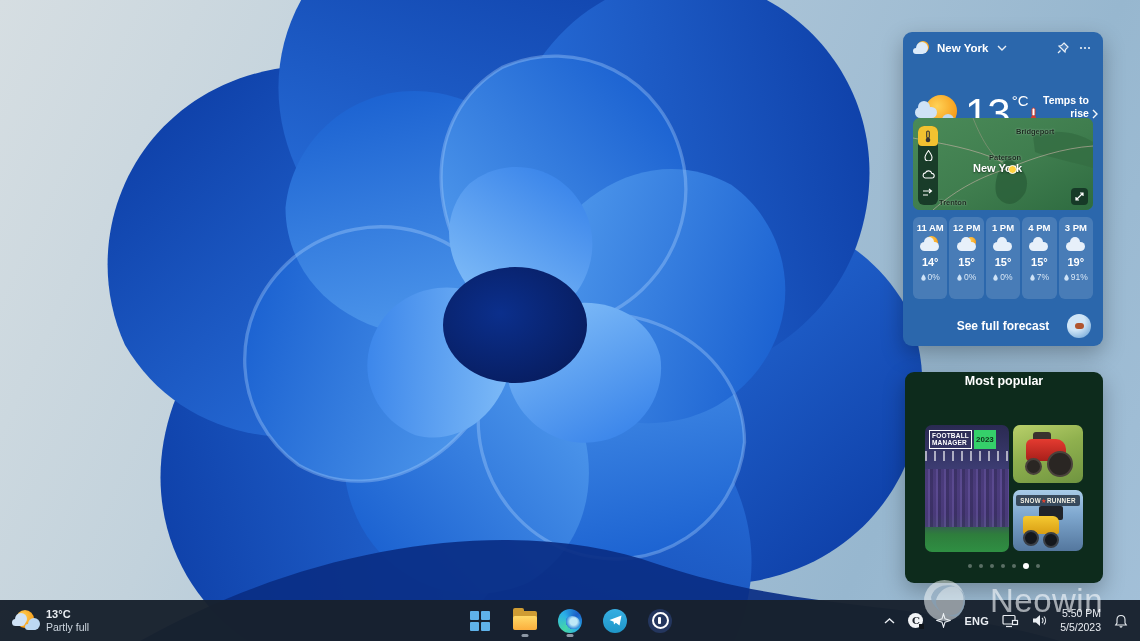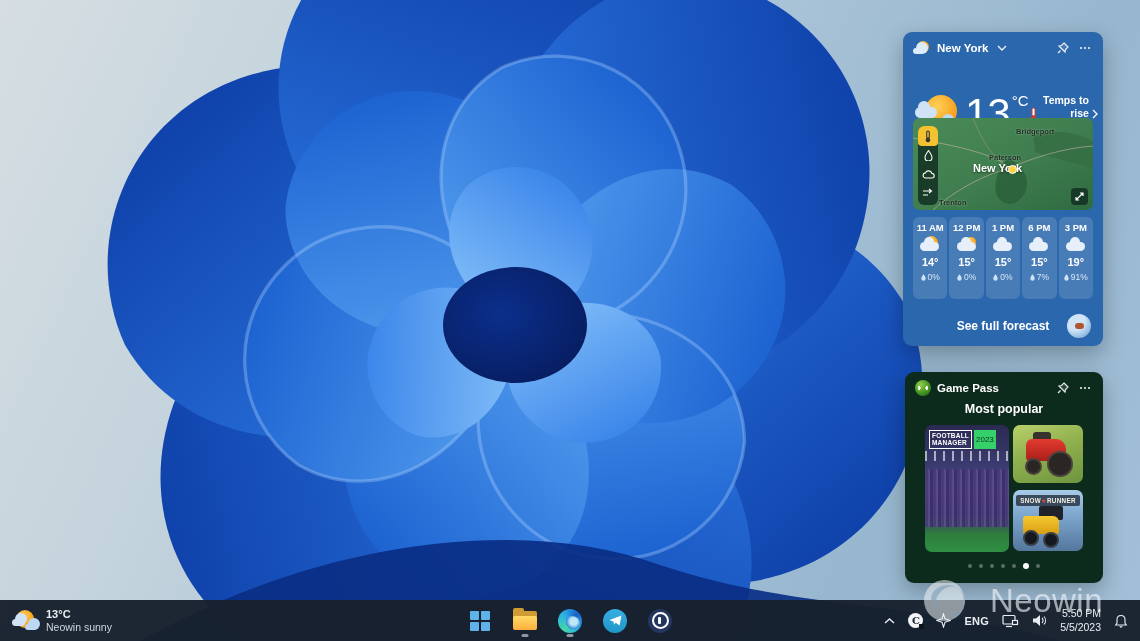--- a/index.html
+++ b/index.html
@@ -68,21 +68,21 @@
   .gp-col{display:flex;flex-direction:column;gap:7px;}
   .game-card{border-radius:7px;overflow:hidden;position:relative;cursor:pointer;}
   #fm-card{width:88px;height:127px;
      background:linear-gradient(180deg,#2a2a52 0%,#3c3c72 34%,#514387 52%,#3f3670 70%,#2e7d3c 86%,#2f8f43 100%);}
   #fm-card .lights{position:absolute;left:0;right:0;top:26px;height:10px;
      background:repeating-linear-gradient(90deg,rgba(255,255,255,.85) 0 2px,rgba(255,255,255,0) 2px 9px);opacity:.7;}
   #fm-card .crowd{position:absolute;left:0;right:0;top:44px;height:58px;
      background:repeating-linear-gradient(90deg,#4a3a7a 0 3px,#5d4b92 3px 5px,#3a2f63 5px 8px);opacity:.85;}
   .fm-title{position:absolute;left:4px;right:4px;top:5px;display:flex;align-items:stretch;gap:2px;}
   .fm-title-box{border:1.5px solid #fff;padding:1px 2px;font-size:6.5px;font-weight:800;line-height:1.15;color:#fff;letter-spacing:.2px;}
-  .fm-year{background:#35d06a;color:#10341c;font-size:8px;font-weight:400;display:flex;align-items:center;padding:0 2px;}
+  .fm-year{background:#35d06a;color:#10341c;font-size:8px;font-weight:700;display:flex;align-items:center;padding:0 2px;}
   #farm-card{width:70px;height:58px;background:linear-gradient(160deg,#b9d06a 0%,#8fb04e 45%,#6f9440 100%);}
   .tractor-body{position:absolute;left:13px;top:14px;width:40px;height:22px;background:linear-gradient(#e43b30,#a81f1a);border-radius:6px 10px 4px 4px;}
   .tractor-cab{position:absolute;left:20px;top:7px;width:18px;height:12px;background:#38322e;border-radius:3px;}
   .wheel{position:absolute;border-radius:50%;background:#2a2623;border:2px solid #4a423c;}
   .wheel.b{left:34px;top:26px;width:22px;height:22px;}
   .wheel.f{left:12px;top:33px;width:13px;height:13px;}
   #snow-card{width:70px;height:61px;background:linear-gradient(180deg,#a8cbe8 0%,#7fa8cf 40%,#54779e 100%);}
   .snow-title{position:absolute;left:3px;top:5px;right:3px;background:rgba(30,42,56,.78);color:#f4f1e4;
      font-size:6.3px;font-weight:800;text-align:center;padding:2px 0;border-radius:2px;letter-spacing:.3px;}
   .snow-title .star{color:#e8412c;}
@@ -335,21 +335,21 @@
         </span>
       <span class="hour-temp">15°</span>
       <span class="hour-precip">
         <svg width="5" height="7" viewBox="0 0 5 7">
             <path d="M2.5,0.3 C4,2.3 4.7,3.5 4.7,4.5 A2.2,2.2 0 0 1 0.3,4.5 C0.3,3.5 1,2.3 2.5,0.3 Z" fill="#cfe3f7"></path>
           </svg>
         <span>0%</span>
       </span>
     </div>
     <div class="hour-cell">
-      <span class="hour-time">6 PM</span>
+      <span class="hour-time">4 PM</span>
       <span class="hour-ic">
           <span class="cl"></span>
         </span>
       <span class="hour-temp">15°</span>
       <span class="hour-precip">
         <svg width="5" height="7" viewBox="0 0 5 7">
             <path d="M2.5,0.3 C4,2.3 4.7,3.5 4.7,4.5 A2.2,2.2 0 0 1 0.3,4.5 C0.3,3.5 1,2.3 2.5,0.3 Z" fill="#cfe3f7"></path>
           </svg>
         <span>7%</span>
       </span>
@@ -371,40 +371,20 @@
 
   <div class="w-footer">
     <span class="w-footer-text">See full forecast</span>
     <span class="msn-logo">
         <i></i>
       </span>
   </div>
 </div>
 
 <div class="widget" id="gamepass">
-  <div class="w-header">
-    <span class="xbox-ball"></span>
-    <span class="w-title">Game Pass</span>
-    <span class="w-spacer"></span>
-    <span class="icon-btn">
-      <svg width="12" height="12" viewBox="0 0 12 12">
-          <g stroke="#fff" stroke-width="1.2" fill="none">
-            <path d="M7 1 L11 5 L8.5 7.5 L8 10 L2 4 L4.5 3.5 Z" fill="rgba(255,255,255,.15)"></path>
-            <line x1="3.5" y1="8.5" x2="1" y2="11"></line>
-          </g>
-        </svg>
-    </span>
-    <span class="icon-btn">
-      <svg width="12" height="4" viewBox="0 0 12 4">
-          <circle cx="2" cy="2" r="1.1" fill="#fff"></circle>
-          <circle cx="6" cy="2" r="1.1" fill="#fff"></circle>
-          <circle cx="10" cy="2" r="1.1" fill="#fff"></circle>
-        </svg>
-    </span>
-  </div>
 
   <div class="gp-heading">Most popular</div>
 
   <div class="gp-grid">
     <div class="game-card" id="fm-card">
       <div class="lights"></div>
         <div class="crowd"></div>
       <div class="fm-title">
         <span class="fm-title-box"><span>FOOTBALL</span><br><span>MANAGER</span></span>
         <span class="fm-year">2023</span>
@@ -445,21 +425,21 @@
 
 <div class="taskbar">
   <div class="tb-weather">
     <span class="tbw-icon">
       <span class="sun"></span>
         <span class="cloudlet c1"></span>
         <span class="cloudlet c2"></span>
     </span>
     <span class="tbw-text">
       <span class="tbw-temp">13°C</span>
-      <span class="tbw-cond">Neowin sunny</span>
+      <span class="tbw-cond">Partly full</span>
     </span>
   </div>
 
   <div class="tb-center">
     <div class="tb-app">
       <span class="start-grid">
           <i></i>
           <i></i>
           <i></i>
           <i></i>

